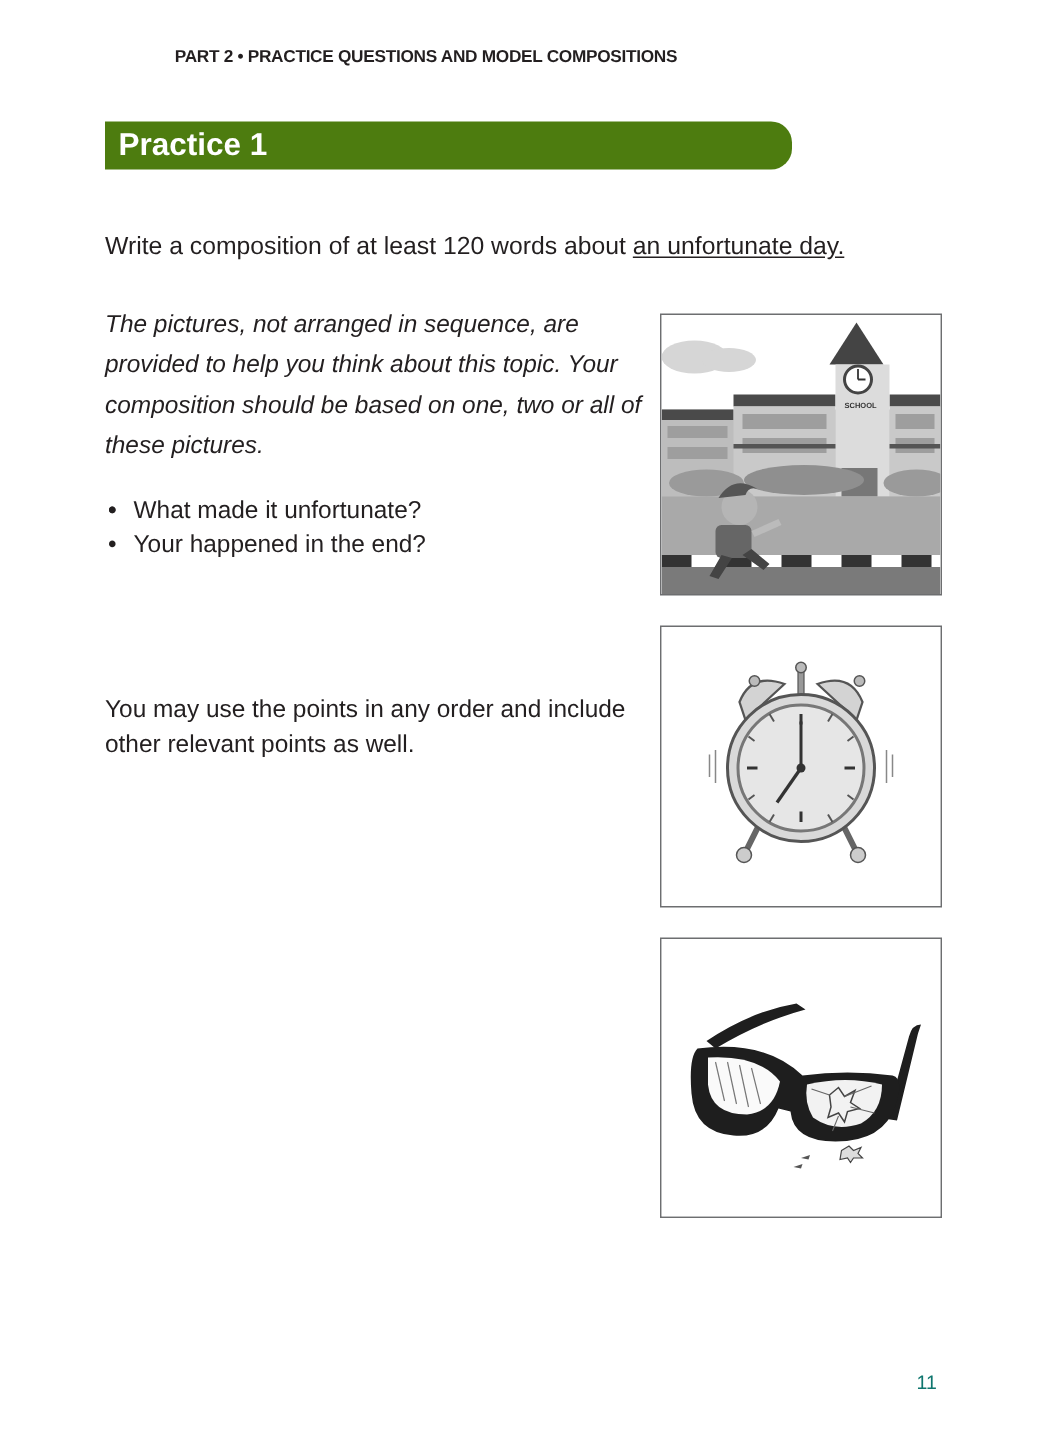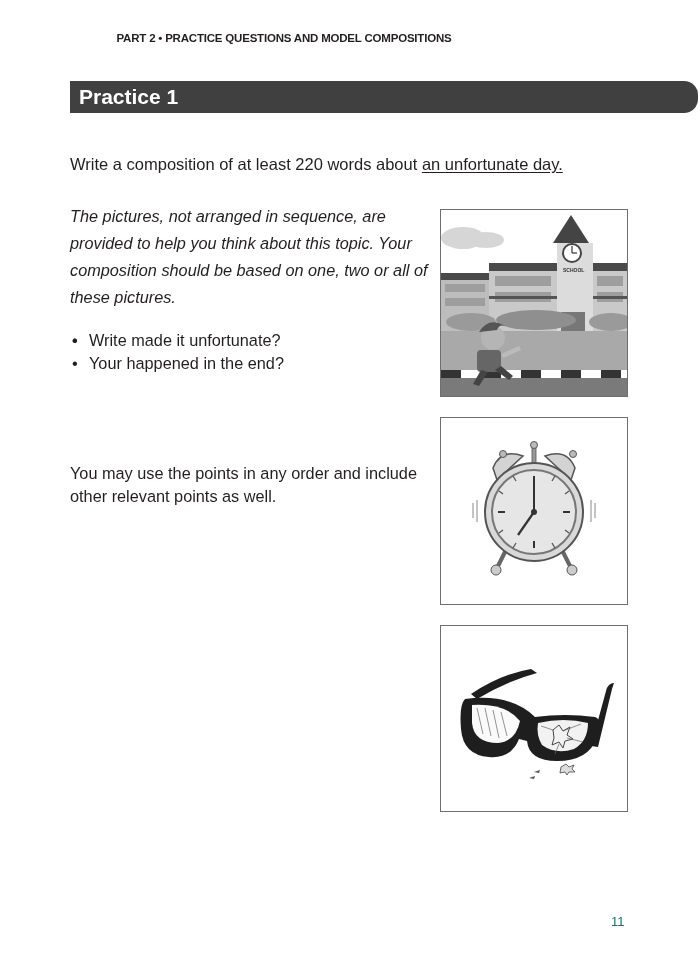--- a/index.html
+++ b/index.html
@@ -1,21 +1,21 @@
 <!DOCTYPE html>
 <html><head>
   <meta charset="utf-8">
   <style>
     html, body { margin: 0; padding: 0; background: #ffffff; }
     body { width: 700px; height: 961px; position: relative; overflow: hidden;
            font-family: "Liberation Sans", "DejaVu Sans", sans-serif; color: #231f20; }
     .running-head { position: absolute; top: 32px; left: 0; width: 568px; text-align: center;
                     font-size: 11.5px; font-weight: bold; letter-spacing: -0.2px; color: #231f20; }
-    .title-bar { position: absolute; left: 70px; top: 81px; width: 628px; height: 32px;
-                 background: #404040; border-radius: 0 14px 14px 0; text-decoration: underline; }
+    .title-bar { position: absolute; left: 70px; top: 81px; width: 458px; height: 32px;
+                 background: #4d7c0f; border-radius: 0 14px 14px 0; text-decoration: underline; }
     .title-bar .title { position: absolute; left: 9px; top: 2px; font-size: 21px; font-weight: bold;
                         color: #ffffff; line-height: 28px; }
     .instruction { position: absolute; left: 70px; top: 153px; font-size: 16.5px; line-height: 22px; white-space: nowrap; }
     .instruction .topic { font-weight: normal; text-decoration: underline; text-underline-offset: 2px; }
     .para { position: absolute; left: 70px; font-size: 16.3px; line-height: 27px; width: 360px; font-style: italic; }
     .para2 { position: absolute; left: 70px; font-size: 16.3px; line-height: 22.5px; width: 360px; }
     .points { list-style: none; margin: 0; padding: 0; }
     .points li { position: relative; padding-left: 19px; }
     .points li .bullet { position: absolute; left: 2px; top: 0; }
     .picture { position: absolute; left: 440px; width: 186px; border: 1px solid #6d6e70; background: #fff; overflow: hidden; }
@@ -25,29 +25,29 @@
 </head>
 <body>
 
 <div class="running-head">PART 2 • PRACTICE QUESTIONS AND MODEL COMPOSITIONS</div>
 
 <div class="title-bar">
   <span class="title">Practice 1</span>
 </div>
 
 <div class="instruction">
-  <span>Write a composition of at least 220 words about </span><span class="topic">an unfortunate day.</span>
+  <span>Write a composition of at least 120 words about </span><span class="topic">an unfortunate day.</span>
 </div>
 
 <div class="para" style="top:203px;">The pictures, not arranged in sequence, are provided to help you think about this topic. Your composition should be based on one, two or all of these pictures.</div>
 
 <div class="para2" style="top:329px;">
   <ul class="points">
     <li><span class="bullet">•</span></li>
-    <li><span class="bullet">•</span><span>Write made it unfortunate?</span></li>
+    <li><span class="bullet">•</span><span>What made it unfortunate?</span></li>
     <li><span class="bullet">•</span><span>Your happened in the end?</span></li>
   </ul>
 </div>
 
 <div class="para2" style="top:462px;">You may use the points in any order and include other relevant points as well.</div>
 
 <div class="picture" style="top:209px; height:186px;">
   <svg width="186" height="186" viewBox="0 0 186 186">
     <rect width="186" height="186" fill="#ffffff"></rect>
     <ellipse cx="22" cy="28" rx="22" ry="11" fill="#d6d6d6"></ellipse>

